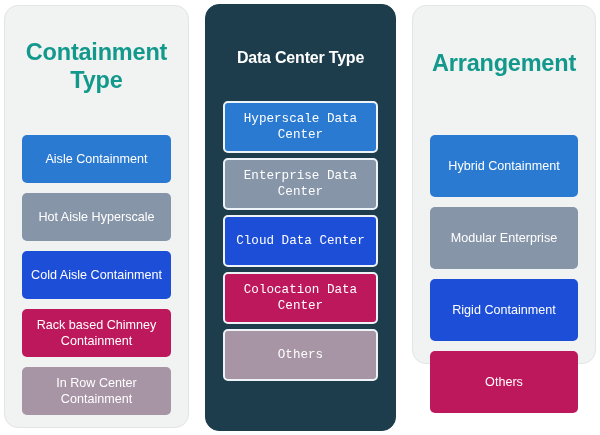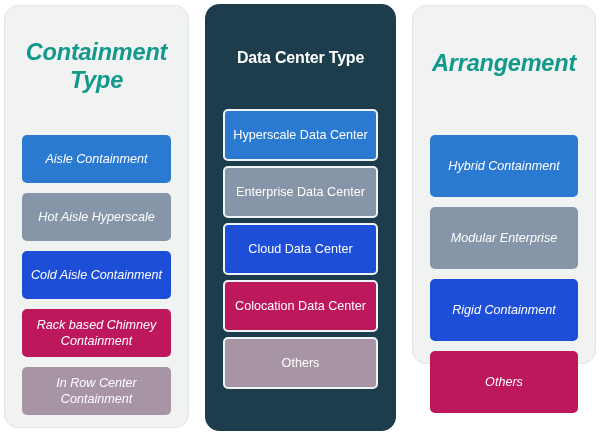--- a/index.html
+++ b/index.html
@@ -27,21 +27,20 @@
     box-sizing: border-box;
     border-radius: 14px;
     display: flex;
     flex-direction: column;
     align-items: center;
   }
 
   .panel-light {
     background: #f1f2f2;
     border: 1px solid #dfe6e4;
-    font-style: italic;
   }
 
   .panel-dark {
     background: #1d3d4d;
     border: 1px solid #1d3d4d;
   }
 
   #panel-containment {
     left: 4px;
     top: 5px;
@@ -106,22 +105,23 @@
     flex-direction: column;
     align-items: center;
   }
 
   #stack-containment {
     margin-top: 21px;
     gap: 10px;
   }
 
   #stack-datacenter {
-    margin-top: 28px;
+    margin-top: 20px;
     gap: 5px;
+    font-family: Liberation Mono, monospace;
   }
 
   #stack-arrangement {
     margin-top: 38px;
     gap: 10px;
   }
 
   .card {
     box-sizing: border-box;
     display: flex;

